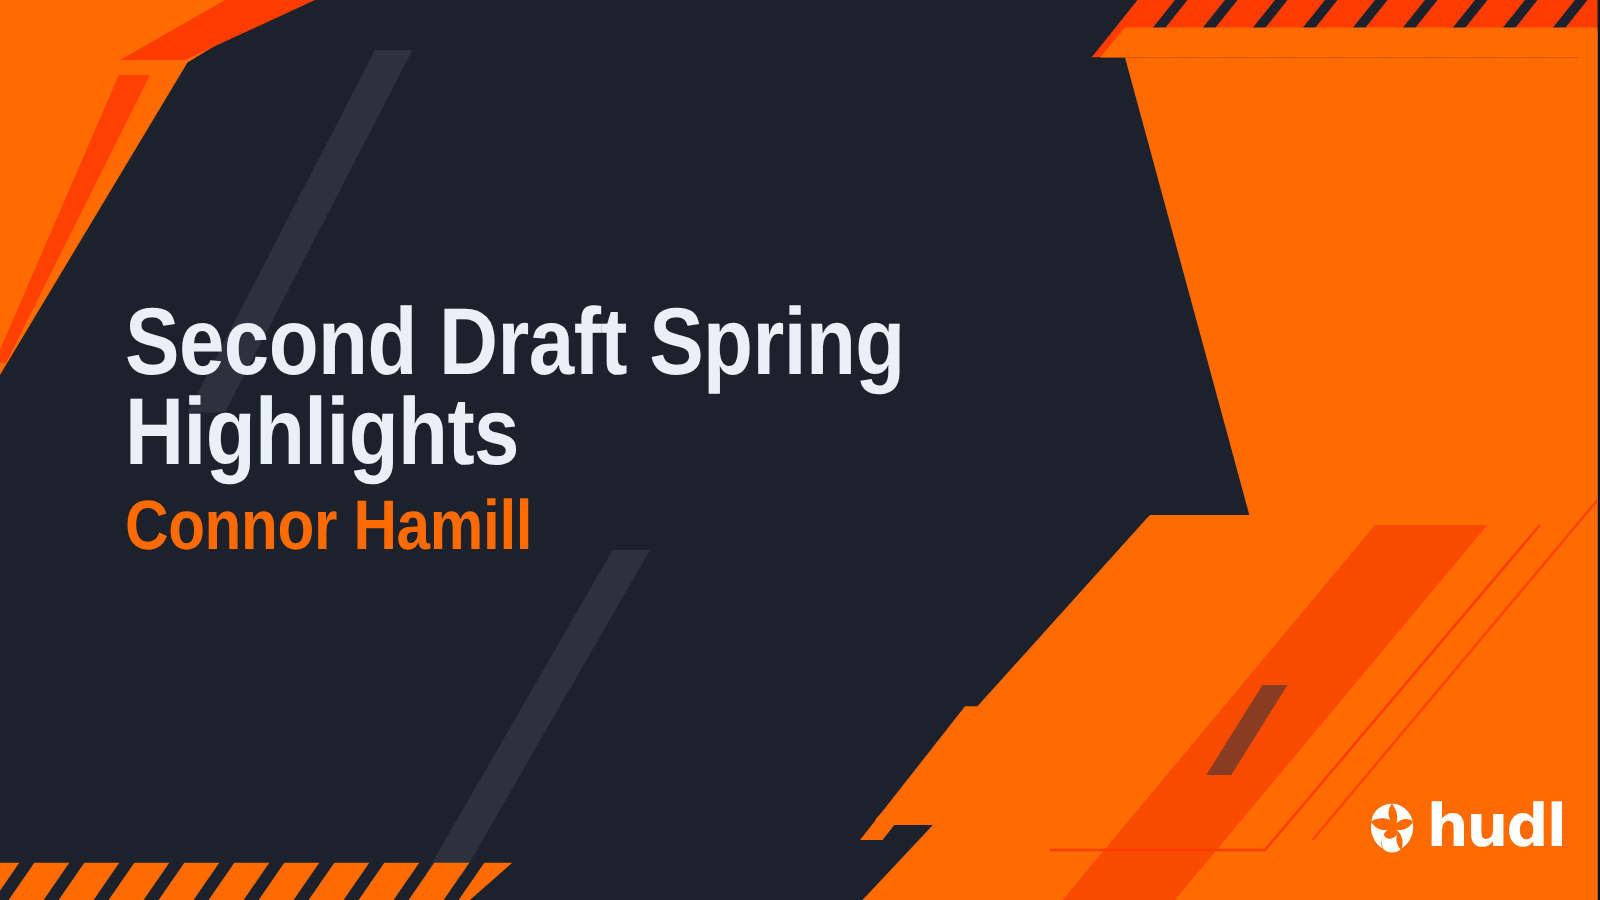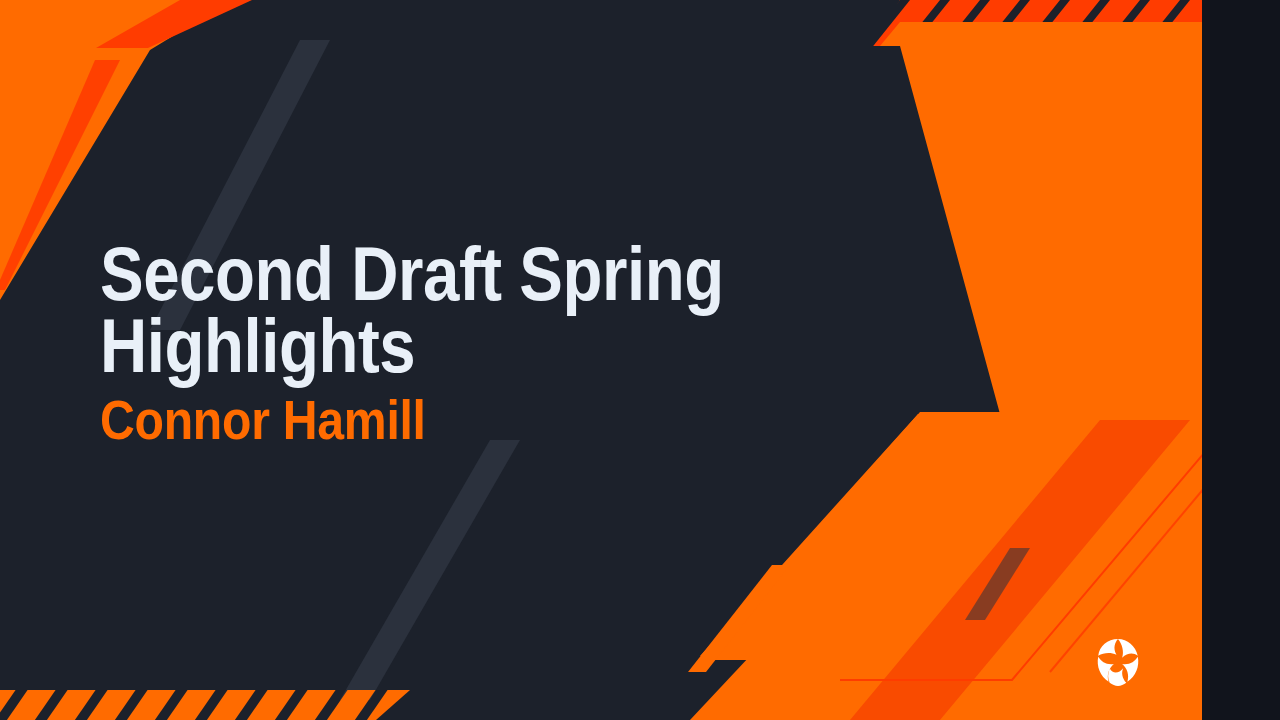--- a/index.html
+++ b/index.html
@@ -2,26 +2,25 @@
 <html><head>
 <meta charset="utf-8">
 <style>
   html, body {
     margin: 0;
     padding: 0;
     background: #11141c;
   }
   #stage {
     position: relative;
-    width: 1160px;
+    width: 1278px;
     height: 720px;
     overflow: hidden;
     background: #1c212b;
     font-family: "Liberation Sans", sans-serif;
-    padding-left: 42px;
   }
   #art {
     position: absolute;
     inset: 0;
     width: 1280px;
     height: 720px;
     display: block;
   }
   #text-layer {
     position: absolute;
@@ -171,17 +170,18 @@
     </div>
 
     <div class="logo">
       <svg class="logo-mark" viewBox="0 0 100 100">
         <path fill="#ffffff" d="M50 4 C30 4 14 18 12 36 C22 30 36 29 47 34 C40 22 44 10 50 4 Z"></path>
         <path fill="#ffffff" d="M88 36 C84 18 68 4 50 4 C58 14 62 28 58 40 C68 30 80 30 88 36 Z"></path>
         <path fill="#ffffff" d="M12 38 C8 56 16 76 32 86 C28 74 32 60 42 52 C28 54 18 48 12 38 Z"></path>
         <path fill="#ffffff" d="M88 38 C82 48 72 54 58 52 C68 60 72 74 68 86 C84 76 92 56 88 38 Z"></path>
         <path fill="#ffffff" d="M34 88 C44 96 56 96 66 88 C58 80 56 68 60 60 C52 70 40 72 34 60 C30 70 30 80 34 88 Z"></path>
       </svg>
+      <span class="logo-word">hudl</span>
     </div>
 
   </div>
 
 </div>
 
 </body></html>

